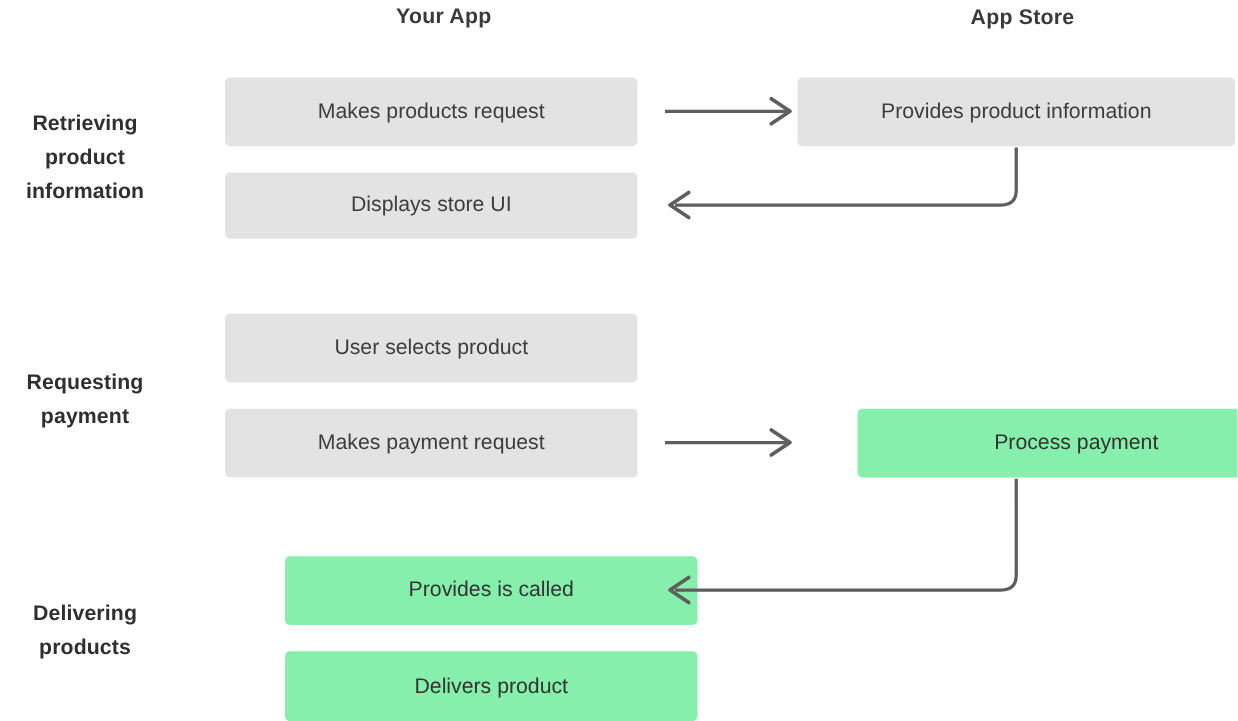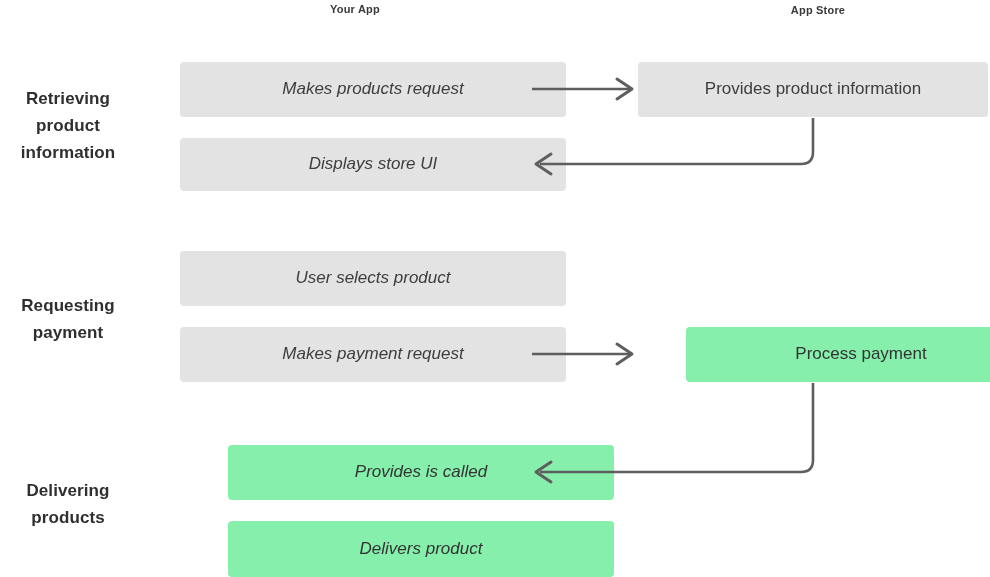--- a/index.html
+++ b/index.html
@@ -20,21 +20,21 @@
     position: absolute;
     left: 0;
     top: 0;
     width: 990px;
     height: 577px;
   }
 
   
   .col-header {
     position: absolute;
-    font-size: 11px;
+    font-size: 17px;
     font-weight: bold;
     color: #3a3a3a;
     letter-spacing: 0.2px;
     text-align: center;
     white-space: nowrap;
     transform: translateX(-50%);
   }
   #header-your-app { left: 355px; top: 3px; }
   #header-app-store { left: 818px; top: 4px; }
 
@@ -65,21 +65,21 @@
     font-size: 17px;
     color: #3d3d3d;
     text-align: center;
     padding: 0 10px;
     line-height: 1.2;
   }
   .node.gray  { background: #e3e3e3; }
   .node.teal  { background: #86efac; color: #333333; margin-left: 48px; }
 
   
-  .node.left  { left: 180px; width: 386px; font-style: italic; }
+  .node.left  { left: 180px; width: 330px; }
   
   .node.right { left: 638px; width: 350px; }
 
   #node-makes-products-request { top: 62px;  height: 55px; }
   #node-provides-product-info  { top: 62px;  height: 55px; }
   #node-displays-store-ui      { top: 138px; height: 53px; }
 
   #node-user-selects-product   { top: 251px; height: 55px; }
   #node-makes-payment-request  { top: 327px; height: 55px; }
   #node-process-payment        { top: 327px; height: 55px; }

